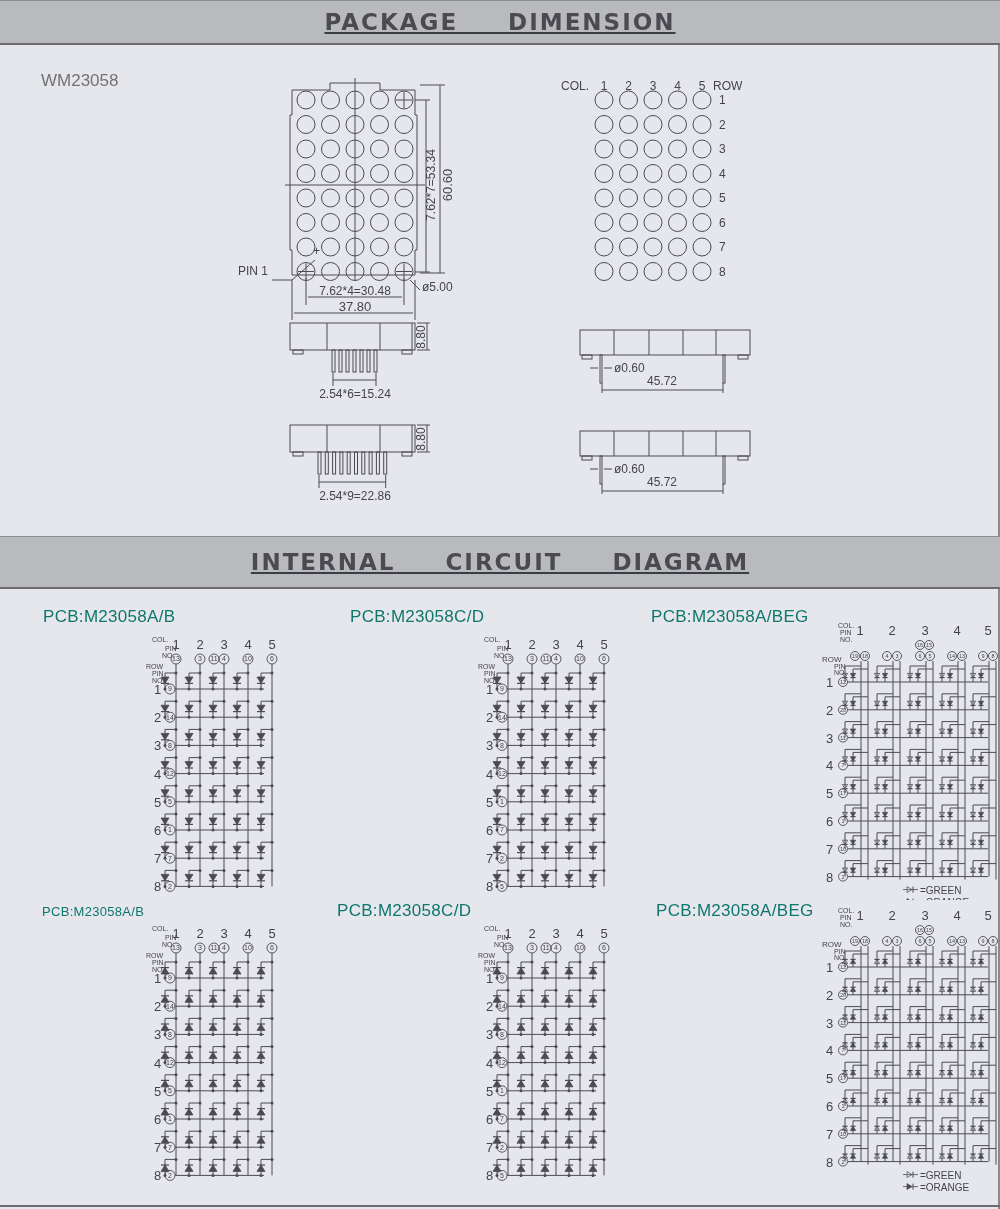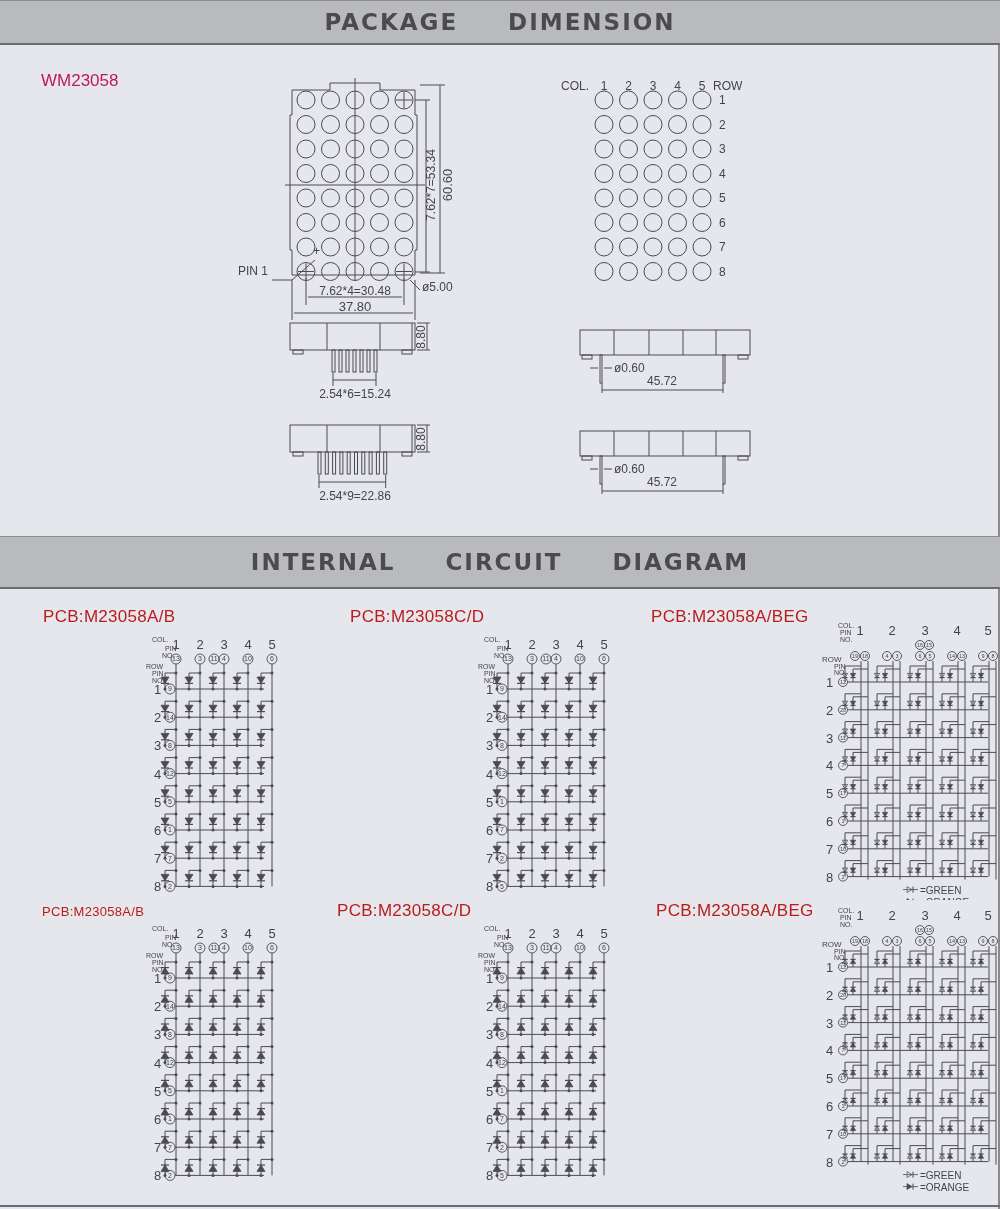--- a/index.html
+++ b/index.html
@@ -1,21 +1,21 @@
 <!DOCTYPE html>
 <html><head>
 <meta charset="utf-8">
 <style>
   html,body{margin:0;padding:0;}
   body{width:1000px;height:1209px;background:#e6e7ec;font-family:"Liberation Sans",sans-serif;color:#3c3c44;position:relative;overflow:hidden;}
-  .band{position:absolute;left:0;width:1000px;background:#b9babe;border-bottom:2px solid #6b6b70;border-top:1px solid #8c8c90;display:flex;align-items:center;justify-content:center;}
+  .band{position:absolute;left:0;width:1000px;background:#b9babe;border-bottom:2px solid #6b6b70;border-top:1px solid #8c8c90;display:flex;align-items:center;justify-content:center;text-decoration:underline;}
   .band-title{font-family:"DejaVu Sans",sans-serif;font-weight:bold;font-size:23px;letter-spacing:2px;color:#4a4a50;word-spacing:40px;}
   .abs{position:absolute;}
-  .model{font-size:17px;color:#be185d;}
-  .pcb{font-size:17px;color:#b91c1c;letter-spacing:0.3px;}
+  .model{font-size:17px;color:#737373;}
+  .pcb{font-size:17px;color:#0f766e;letter-spacing:0.3px;}
   .pcb.small{font-size:13px;}
   svg text{font-family:"Liberation Sans",sans-serif;fill:#44444a;}
   .rightedge{position:absolute;right:0;top:0;width:2px;height:1209px;background:#8a8a8e;}
 </style>
 </head>
 <body>
 
 <div class="rightedge"></div>
 
 <div class="band" style="top:0;height:42px;">

